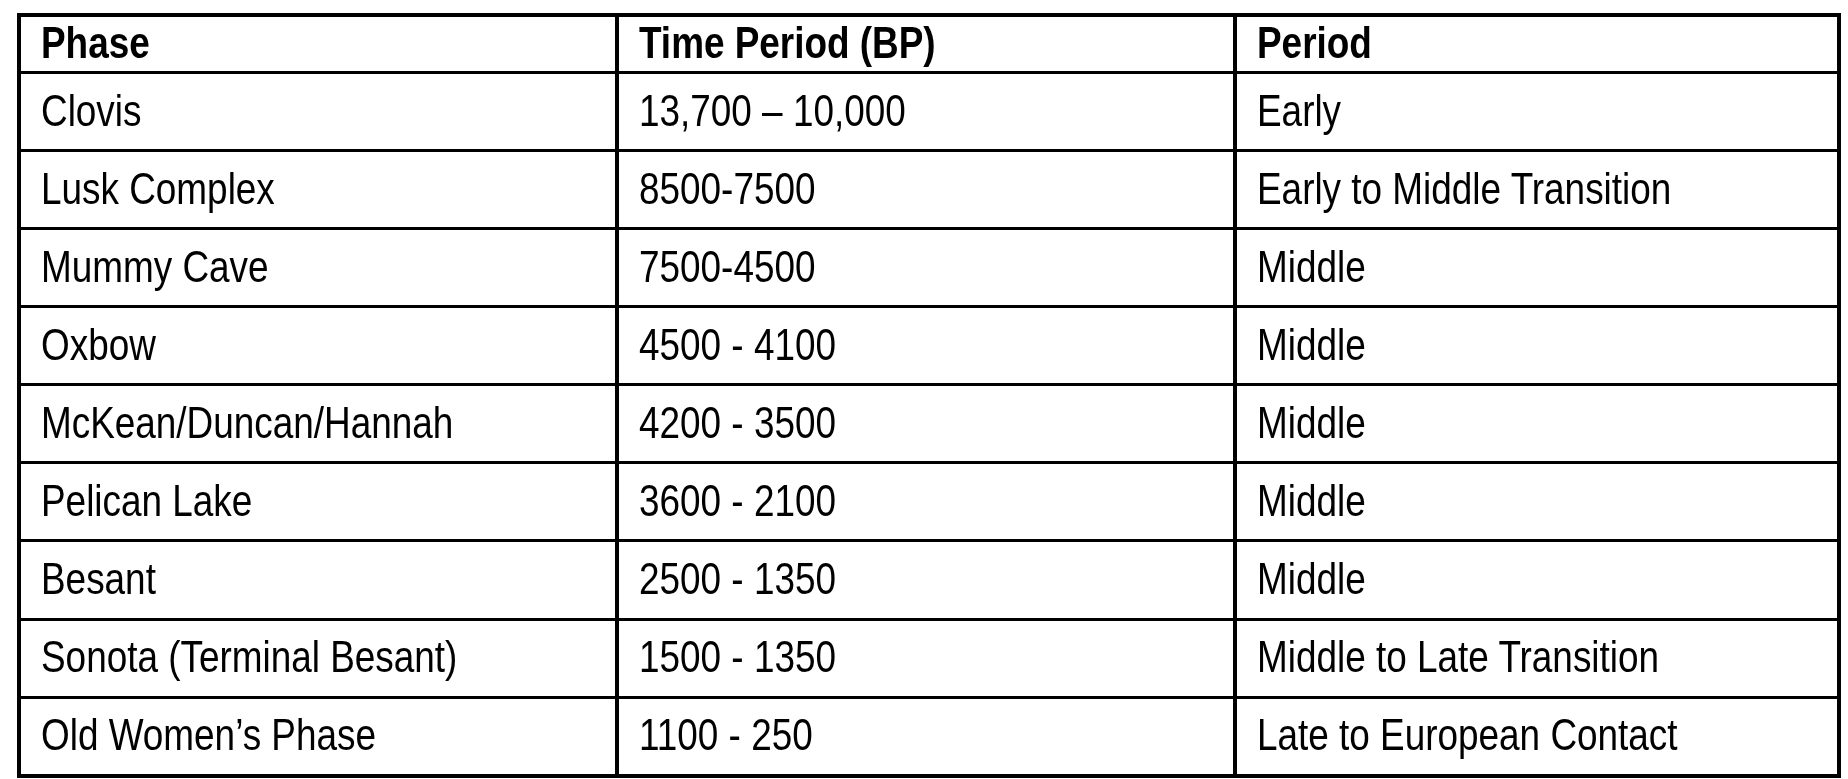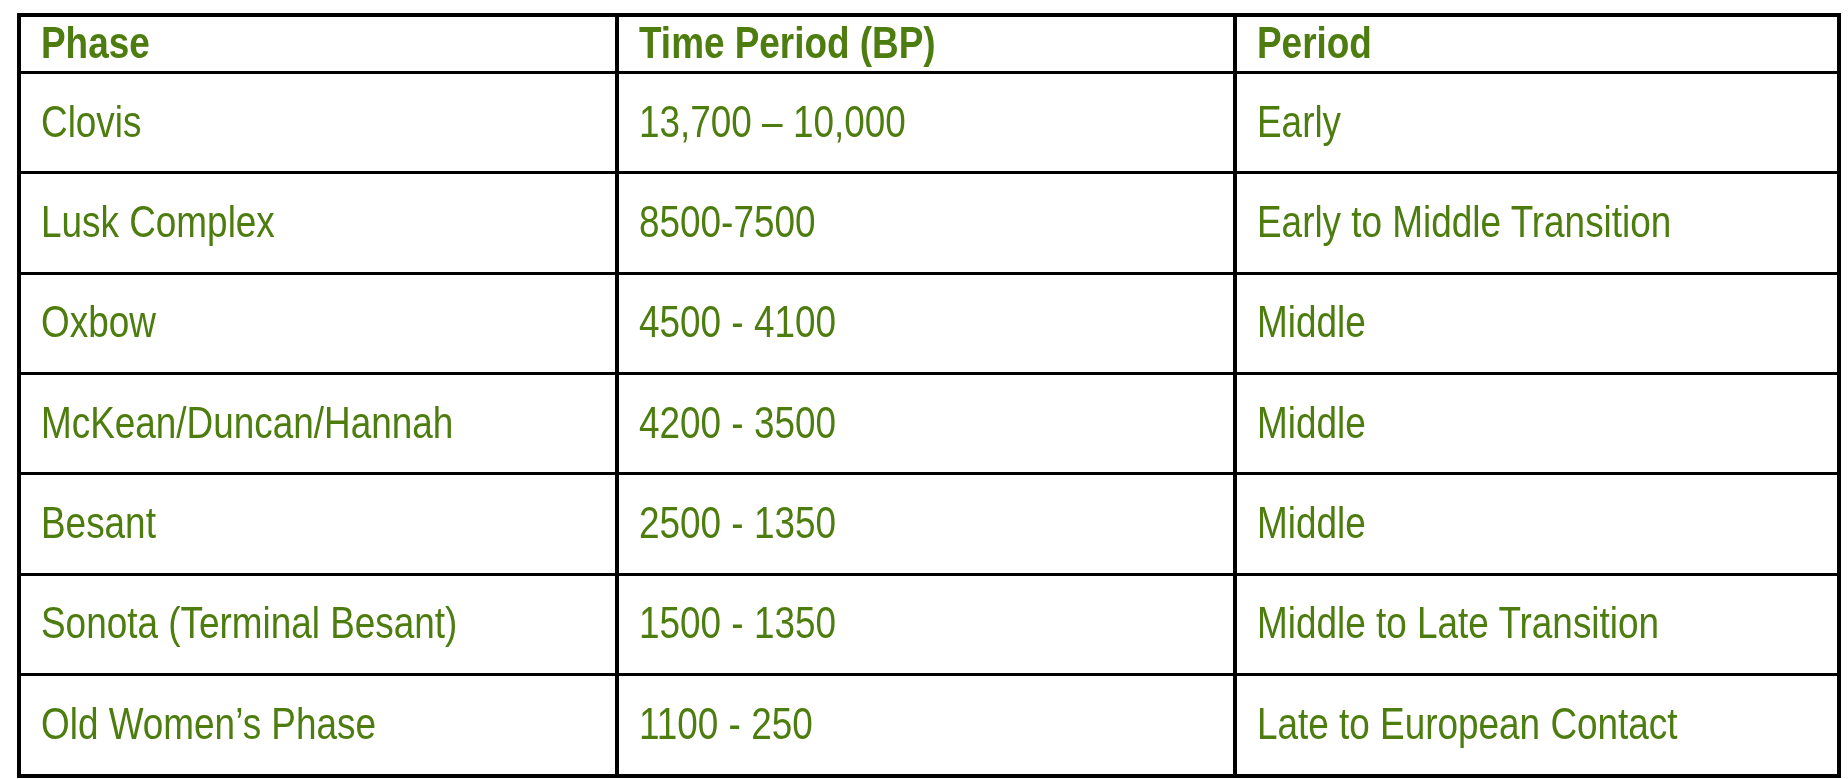--- a/index.html
+++ b/index.html
@@ -30,21 +30,21 @@
     box-sizing: border-box;
     border-top: 3px solid #000000;
     border-bottom: 3px solid #000000;
     border-left: 4px solid #000000;
     border-right: 4px solid #000000;
     padding: 0 6px 2px 20px;
     vertical-align: middle;
     text-align: left;
     font-family: "Liberation Sans", "DejaVu Sans", sans-serif;
     font-size: 45px;
-    color: #4d7c0f;
+    color: #000000;
     white-space: nowrap;
     overflow: hidden;
   }
   table.phases th {
     font-weight: 700;
   }
   
   .txt {
     display: inline-block;
     transform: scaleX(0.82);
@@ -82,27 +82,37 @@
           <td><span class="txt">Clovis</span></td>
           <td><span class="txt">13,700 – 10,000</span></td>
           <td><span class="txt">Early</span></td>
         </tr>
         <tr>
           <td><span class="txt">Lusk Complex</span></td>
           <td><span class="txt">8500-7500</span></td>
           <td><span class="txt">Early to Middle Transition</span></td>
         </tr>
         <tr>
+          <td><span class="txt">Mummy Cave</span></td>
+          <td><span class="txt">7500-4500</span></td>
+          <td><span class="txt">Middle</span></td>
+        </tr>
+        <tr>
           <td><span class="txt">Oxbow</span></td>
           <td><span class="txt">4500 - 4100</span></td>
           <td><span class="txt">Middle</span></td>
         </tr>
         <tr>
           <td><span class="txt">McKean/Duncan/Hannah</span></td>
           <td><span class="txt">4200 - 3500</span></td>
+          <td><span class="txt">Middle</span></td>
+        </tr>
+        <tr>
+          <td><span class="txt">Pelican Lake</span></td>
+          <td><span class="txt">3600 - 2100</span></td>
           <td><span class="txt">Middle</span></td>
         </tr>
         <tr>
           <td><span class="txt">Besant</span></td>
           <td><span class="txt">2500 - 1350</span></td>
           <td><span class="txt">Middle</span></td>
         </tr>
         <tr>
           <td><span class="txt">Sonota (Terminal Besant)</span></td>
           <td><span class="txt">1500 - 1350</span></td>

